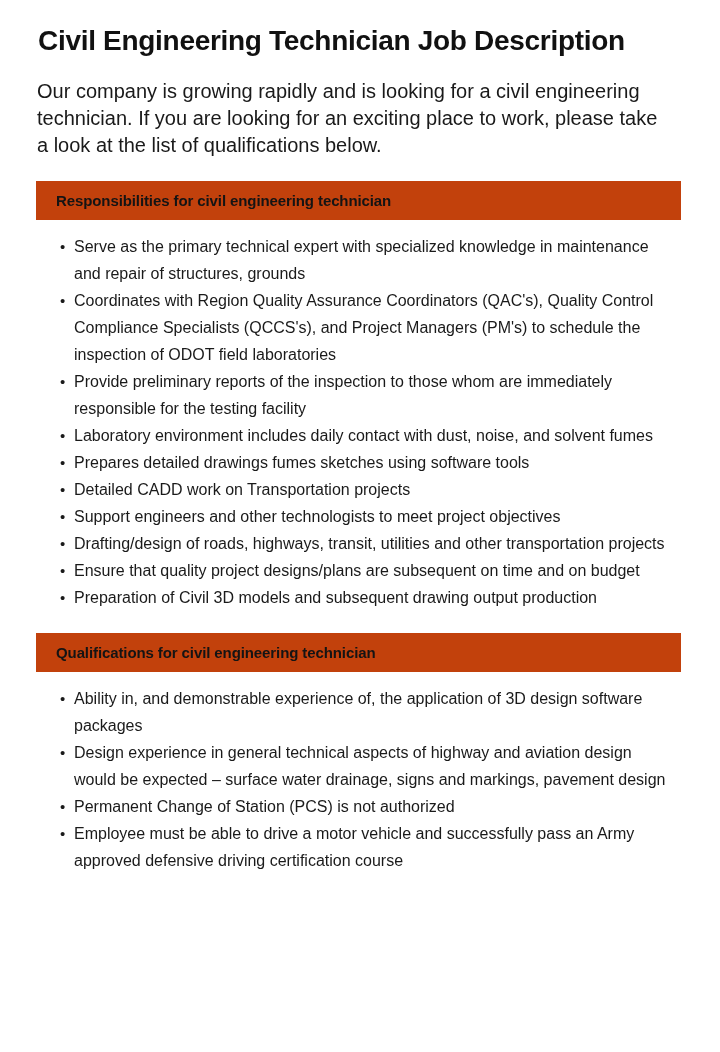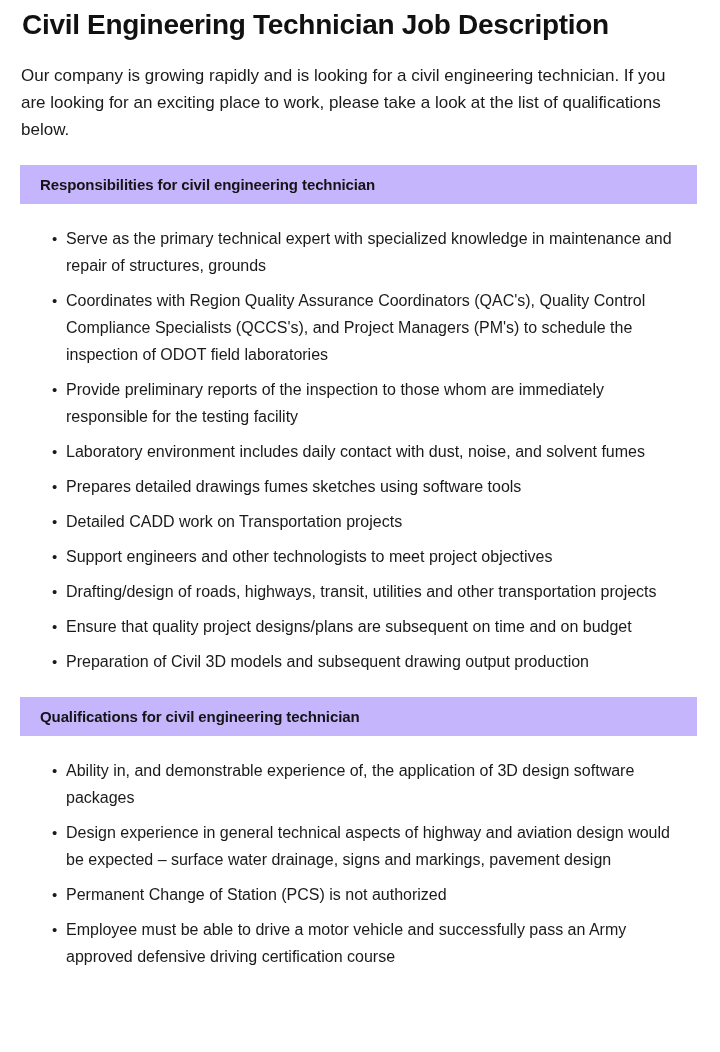--- a/index.html
+++ b/index.html
@@ -11,45 +11,45 @@
     width: 720px;
     height: 1052px;
     overflow: hidden;
     font-family: "Liberation Sans", sans-serif;
     color: #1a1a1a;
     -webkit-font-smoothing: antialiased;
   }
   .page {
     width: 720px;
     box-sizing: border-box;
-    padding: 0;
+    padding: 16px;
   }
   .doc-title {
     margin: 0;
     padding: 6px 20px 0 22px;
     font-size: 28px;
     line-height: 38px;
     font-weight: 700;
     letter-spacing: -0.3px;
     color: #111111;
   }
   .intro {
     margin: 0;
     padding: 18px 30px 0 21px;
-    font-size: 17px;
+    font-size: 20px;
     line-height: 27px;
     color: #1a1a1a;
   }
   .section {
     margin: 0;
     padding: 0;
   }
   .section-header {
     margin: 22px 23px 0 20px;
-    background: #c4b5fd;
+    background: #c2410c;
     height: 39px;
     display: flex;
     align-items: center;
     padding: 0 0 0 20px;
     box-sizing: border-box;
   }
   .section-header-text {
     font-size: 15px;
     font-weight: 700;
     line-height: 20px;
@@ -60,21 +60,21 @@
     list-style: none;
     margin: 0;
     padding: 13px 30px 0 44px;
   }
   ul.bullets li {
     position: relative;
     font-size: 16px;
     line-height: 27px;
     color: #1a1a1a;
     padding-left: 14px;
-    margin: 8px;
+    margin: 0;
   }
   ul.bullets li::before {
     content: "\2022";
     position: absolute;
     left: 0;
     top: 0;
     font-size: 15px;
     line-height: 27px;
     color: #1a1a1a;
   }

